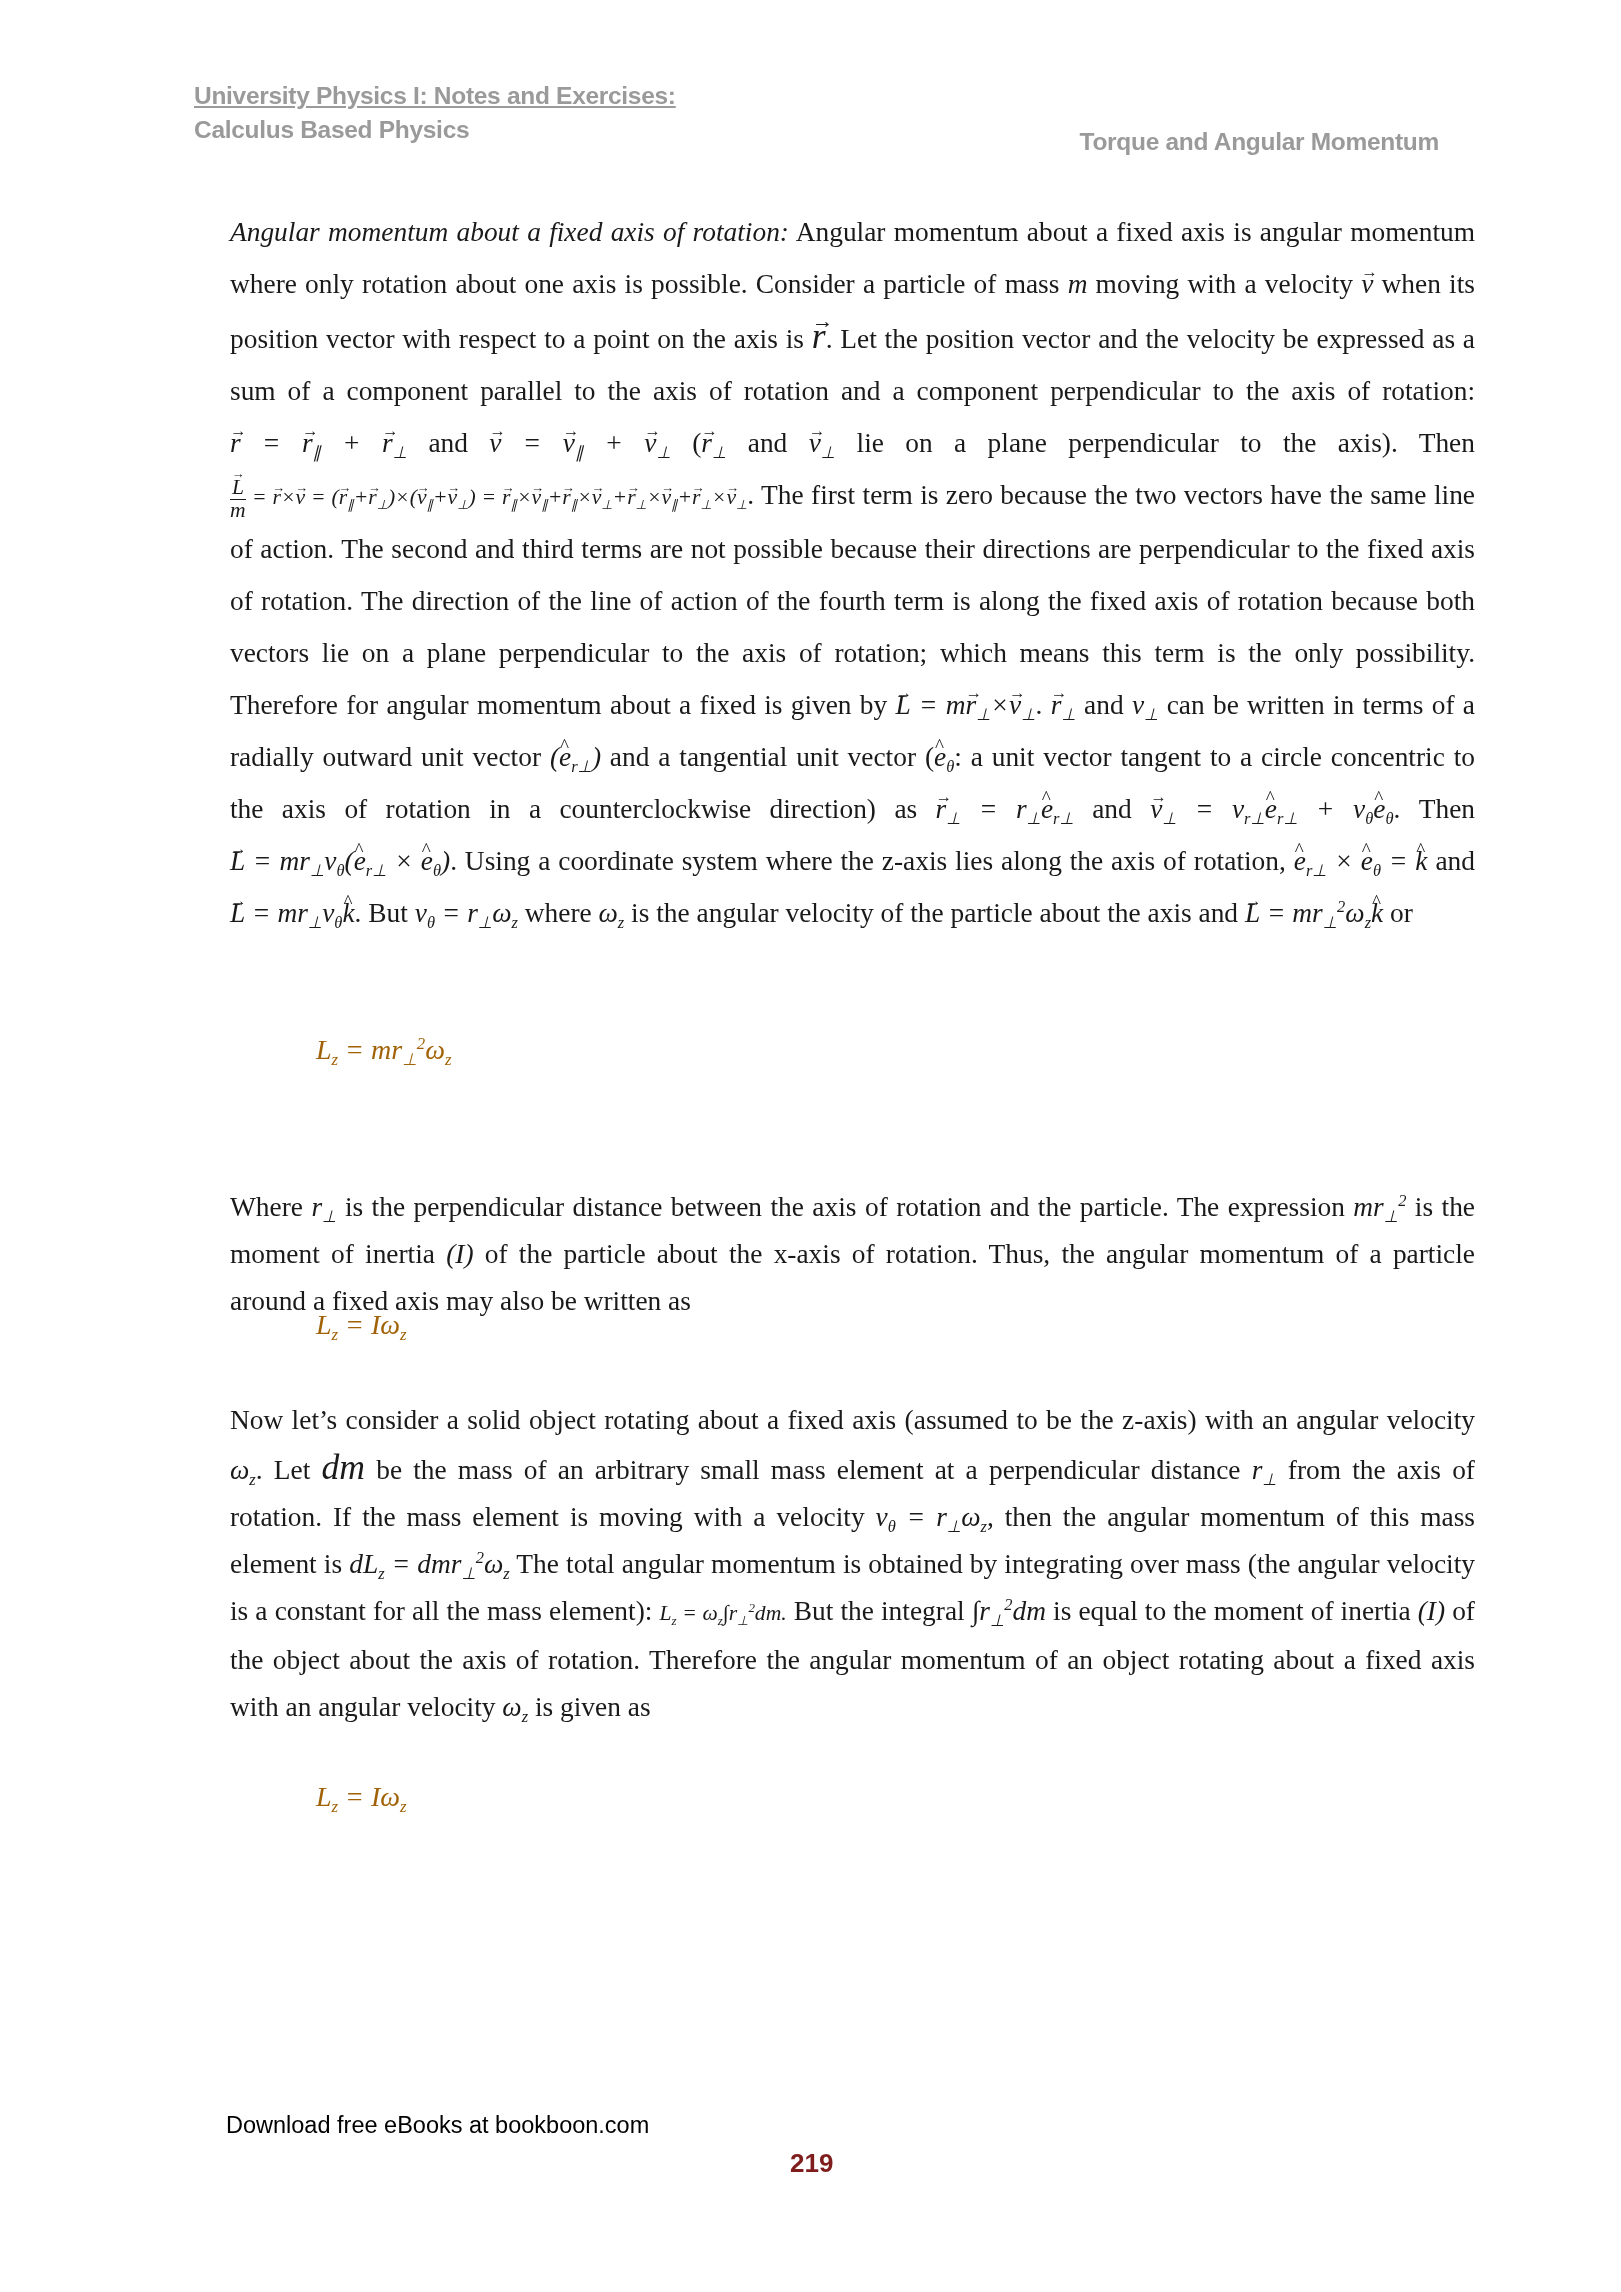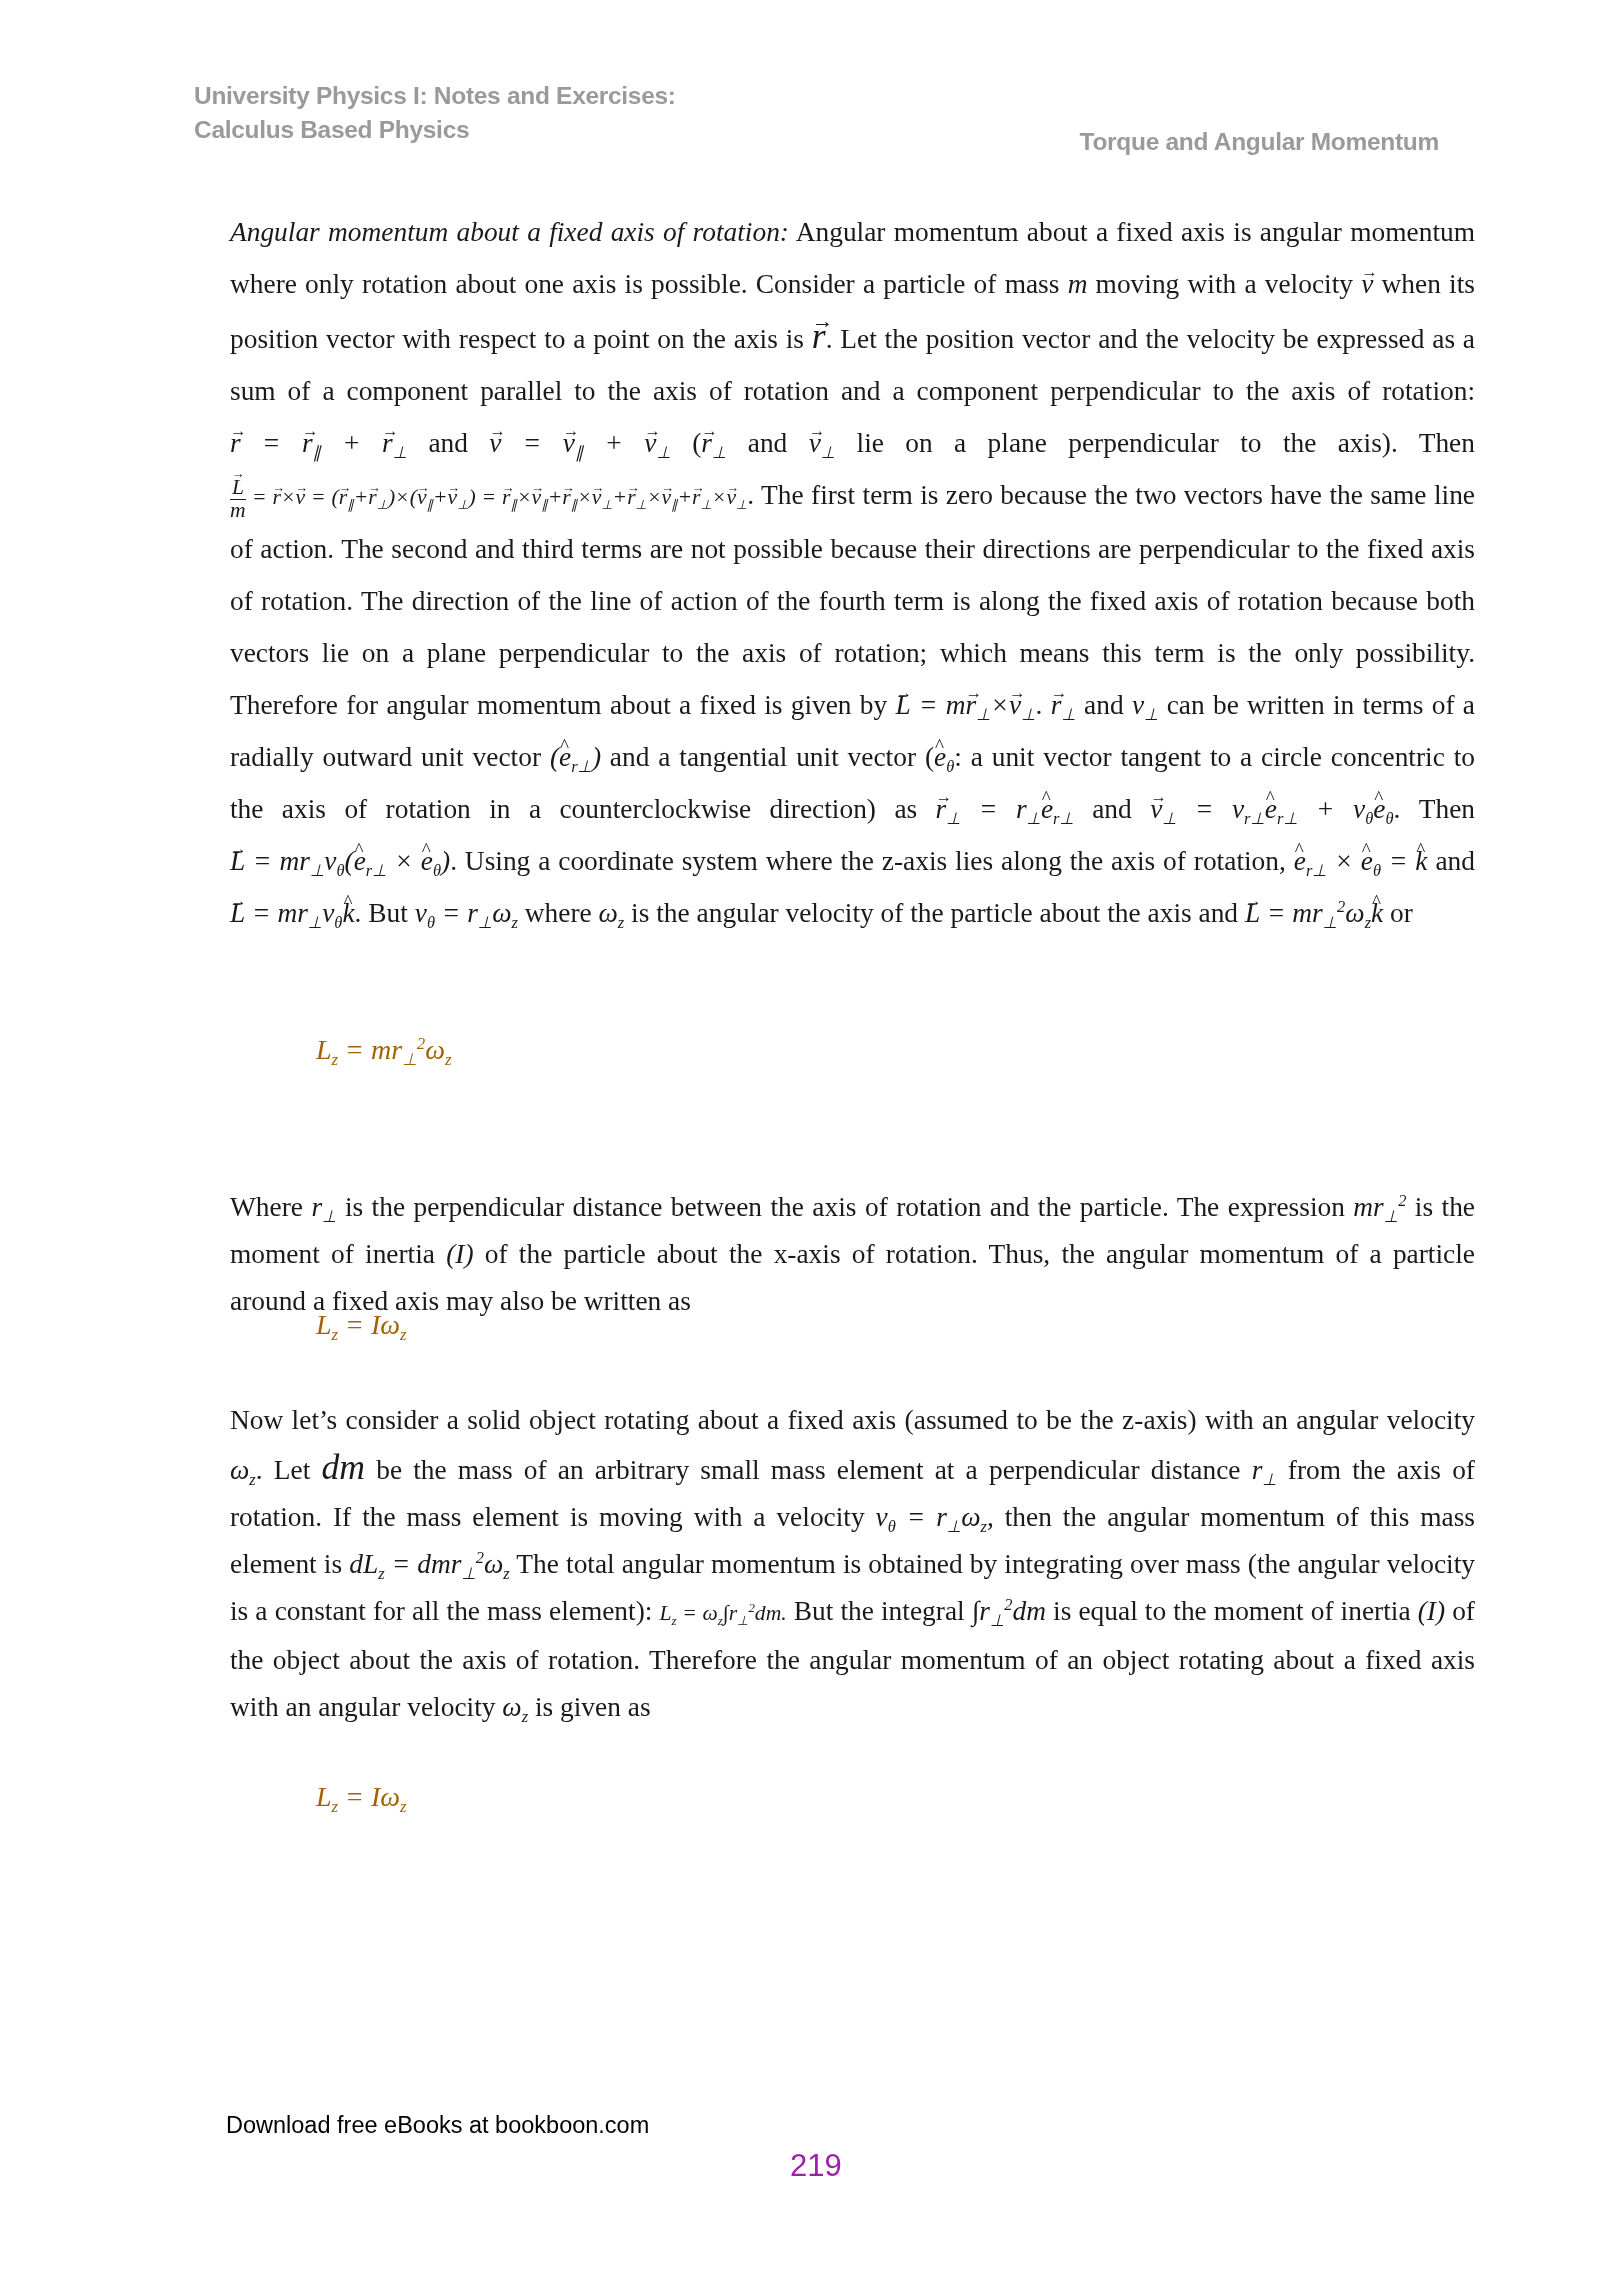--- a/index.html
+++ b/index.html
@@ -1,18 +1,18 @@
 <!DOCTYPE html>
 <html><head>
 <meta charset="utf-8">
 <style>
   html, body { margin:0; padding:0; background:#ffffff; }
   body { width:1621px; height:2293px; position:relative; overflow:hidden; }
   .hdr { position:absolute; font-family:"Liberation Sans", sans-serif; font-weight:bold; color:#9a9a9a; font-size:24.5px; letter-spacing:-0.3px; }
-  #hdr-l1 { left:194px; top:82px; }
+  #hdr-l1 { left:194px; top:82px;text-decoration:underline; }
   #hdr-l2 { left:194px; top:116px; }
   #hdr-r { right:182px; top:128px; }
   .para { position:absolute; left:194px; width:1245px; font-family:"Liberation Serif", serif; font-size:27.4px; color:#1a1a1a; line-height:52px; text-align:justify; text-align-last:left;margin-left:36px; }
   .para i, .m { font-style:italic; }
   .m { font-family:"Liberation Serif", serif; white-space:nowrap; }
   .vec { position:relative; display:inline-block; }
   .vec::before { content:"\2192"; position:absolute; left:0; top:-0.72em; font-size:0.6em; font-style:normal; }
   .hat { position:relative; display:inline-block; }
   .hat::before { content:"^"; position:absolute; left:0.05em; top:-0.55em; font-size:0.7em; font-style:normal; }
   sub { font-size:0.6em; vertical-align:-0.35em; line-height:0; }
@@ -22,21 +22,21 @@
   .frac > span { display:block; }
   .frac .num { border-bottom:1.5px solid #1a1a1a; padding:0 2px; }
   .eq { position:absolute; left:316px; font-family:"Liberation Serif", serif; font-size:28px; font-style:italic; color:#a16207; }
   #p1 { top:206px; }
   #eq1 { top:1034px; }
   #p2 { top:1184px; line-height:47px; }
   #eq2 { top:1309px; }
   #p3 { top:1397px; line-height:47px; }
   #eq3 { top:1781px; }
   #footer-dl { position:absolute; left:218px; top:2112px; font-family:"Liberation Sans", sans-serif; font-size:23.5px; color:#000000;margin-left:8px; }
-  #page-num { position:absolute; left:790px; top:2148px; font-family:"Liberation Sans", sans-serif; font-weight:normal; font-size:31px; color:#a21caf; }
+  #page-num { position:absolute; left:790px; top:2148px; font-family:"Liberation Sans", sans-serif; font-weight:bold; font-size:26px; color:#7f1d1d; }
   .big { font-size:1.3em; }
 </style>
 </head>
 <body>
 
 <div id="hdr-l1" class="hdr">University Physics I: Notes and Exercises:</div>
 <div id="hdr-l2" class="hdr">Calculus Based Physics</div>
 <div id="hdr-r" class="hdr">Torque and Angular Momentum</div>
 
 <div id="p1" class="para"><i>Angular momentum about a fixed axis of rotation:</i><span> Angular momentum about a fixed axis is angular momentum where only rotation about one axis is possible. Consider a particle of mass </span><i>m</i><span> moving with a velocity </span><span class="m"><span class="vec">v</span></span><span> when its position vector with respect to a point on the axis is </span><span class="m big"><span class="vec">r</span></span><span>. Let the position vector and the velocity be expressed as a sum of a component parallel to the axis of rotation and a component perpendicular to the axis of rotation: </span><span class="m"><span class="vec">r</span> = <span class="vec">r</span><sub>∥</sub> + <span class="vec">r</span><sub>⊥</sub></span><span> and </span><span class="m"><span class="vec">v</span> = <span class="vec">v</span><sub>∥</sub> + <span class="vec">v</span><sub>⊥</sub></span><span> (</span><span class="m"><span class="vec">r</span><sub>⊥</sub></span><span> and </span><span class="m"><span class="vec">v</span><sub>⊥</sub></span><span> lie on a plane perpendicular to the axis). Then </span><span class="m small"><span class="frac"><span class="num"><span class="vec">L</span></span><span>m</span></span> = <span class="vec">r</span>×<span class="vec">v</span> = (<span class="vec">r</span><sub>∥</sub>+<span class="vec">r</span><sub>⊥</sub>)×(<span class="vec">v</span><sub>∥</sub>+<span class="vec">v</span><sub>⊥</sub>) = <span class="vec">r</span><sub>∥</sub>×<span class="vec">v</span><sub>∥</sub>+<span class="vec">r</span><sub>∥</sub>×<span class="vec">v</span><sub>⊥</sub>+<span class="vec">r</span><sub>⊥</sub>×<span class="vec">v</span><sub>∥</sub>+<span class="vec">r</span><sub>⊥</sub>×<span class="vec">v</span><sub>⊥</sub></span><span>. The first term is zero because the two vectors have the same line of action. The second and third terms are not possible because their directions are perpendicular to the fixed axis of rotation. The direction of the line of action of the fourth term is along the fixed axis of rotation because both vectors lie on a plane perpendicular to the axis of rotation; which means this term is the only possibility. Therefore for angular momentum about a fixed is given by </span><span class="m"><span class="vec">L</span> = m<span class="vec">r</span><sub>⊥</sub>×<span class="vec">v</span><sub>⊥</sub></span><span>. </span><span class="m"><span class="vec">r</span><sub>⊥</sub></span><span> and </span><span class="m">v<sub>⊥</sub></span><span> can be written in terms of a radially outward unit vector </span><span class="m">(<span class="hat">e</span><sub>r⊥</sub>)</span><span> and a tangential unit vector (</span><span class="m"><span class="hat">e</span><sub>θ</sub></span><span>: a unit vector tangent to a circle concentric to the axis of rotation in a counterclockwise direction) as </span><span class="m"><span class="vec">r</span><sub>⊥</sub> = r<sub>⊥</sub><span class="hat">e</span><sub>r⊥</sub></span><span> and </span><span class="m"><span class="vec">v</span><sub>⊥</sub> = v<sub>r⊥</sub><span class="hat">e</span><sub>r⊥</sub> + v<sub>θ</sub><span class="hat">e</span><sub>θ</sub></span><span>. Then </span><span class="m"><span class="vec">L</span> = mr<sub>⊥</sub>v<sub>θ</sub>(<span class="hat">e</span><sub>r⊥</sub> × <span class="hat">e</span><sub>θ</sub>)</span><span>. Using a coordinate system where the z-axis lies along the axis of rotation, </span><span class="m"><span class="hat">e</span><sub>r⊥</sub> × <span class="hat">e</span><sub>θ</sub> = <span class="hat">k</span></span><span> and </span><span class="m"><span class="vec">L</span> = mr<sub>⊥</sub>v<sub>θ</sub><span class="hat">k</span></span><span>. But </span><span class="m">v<sub>θ</sub> = r<sub>⊥</sub>ω<sub>z</sub></span><span> where </span><span class="m">ω<sub>z</sub></span><span> is the angular velocity of the particle about the axis and </span><span class="m"><span class="vec">L</span> = mr<sub>⊥</sub><sup>2</sup>ω<sub>z</sub><span class="hat">k</span></span><span> or</span></div>

